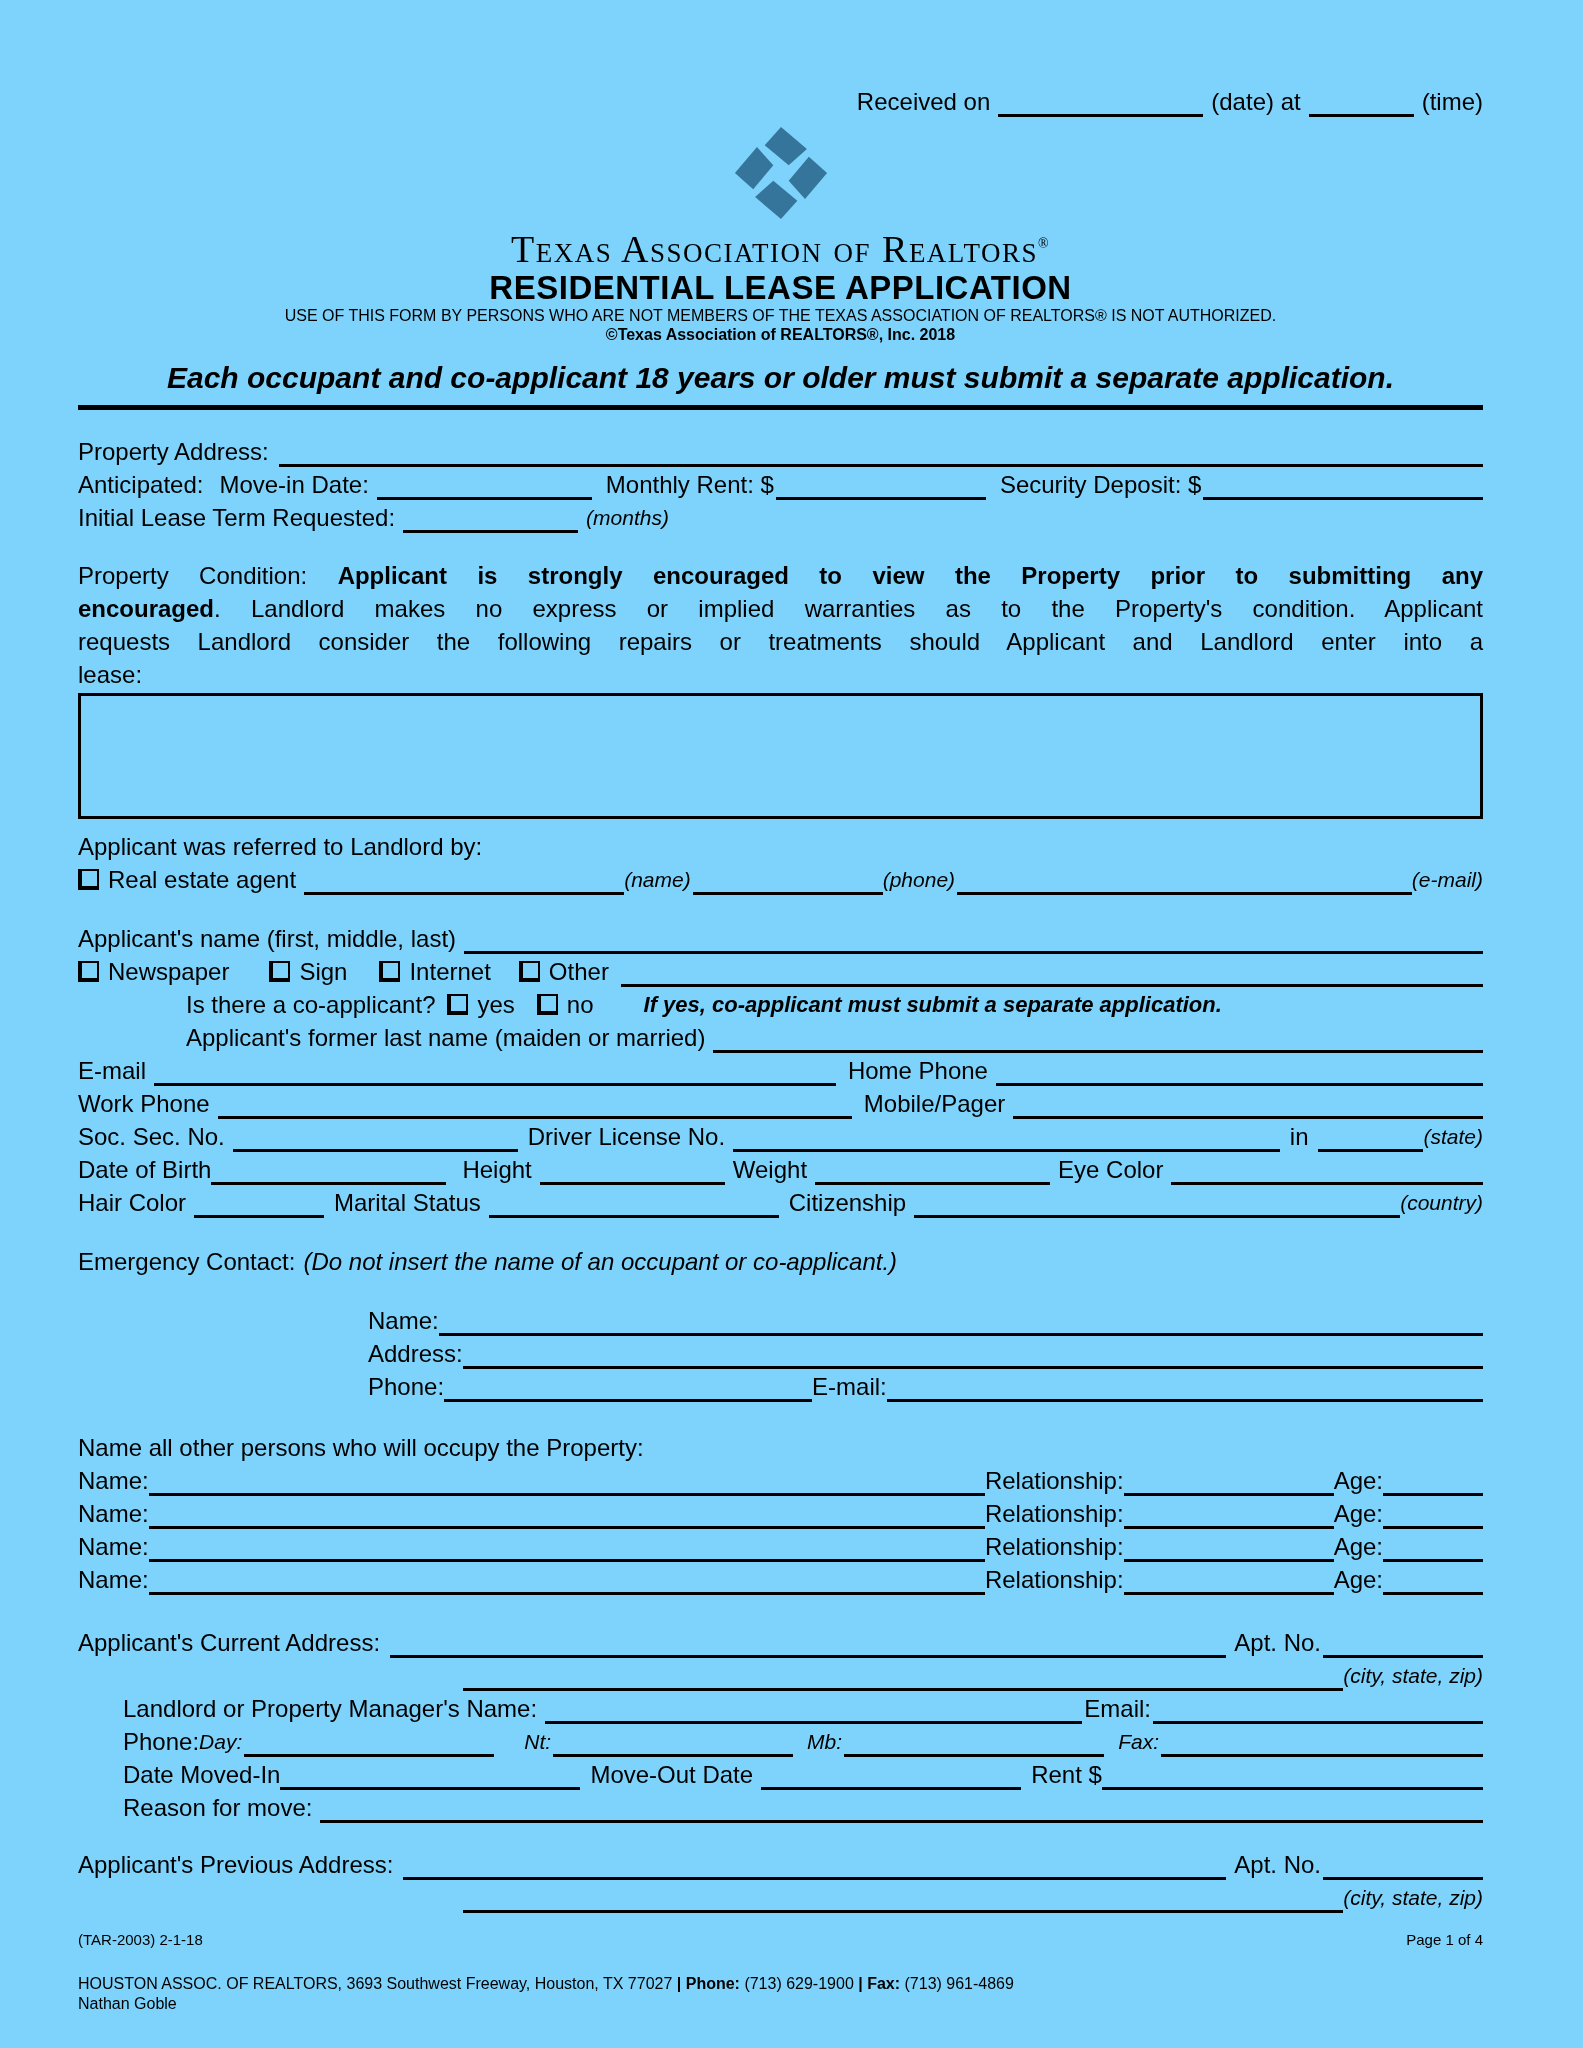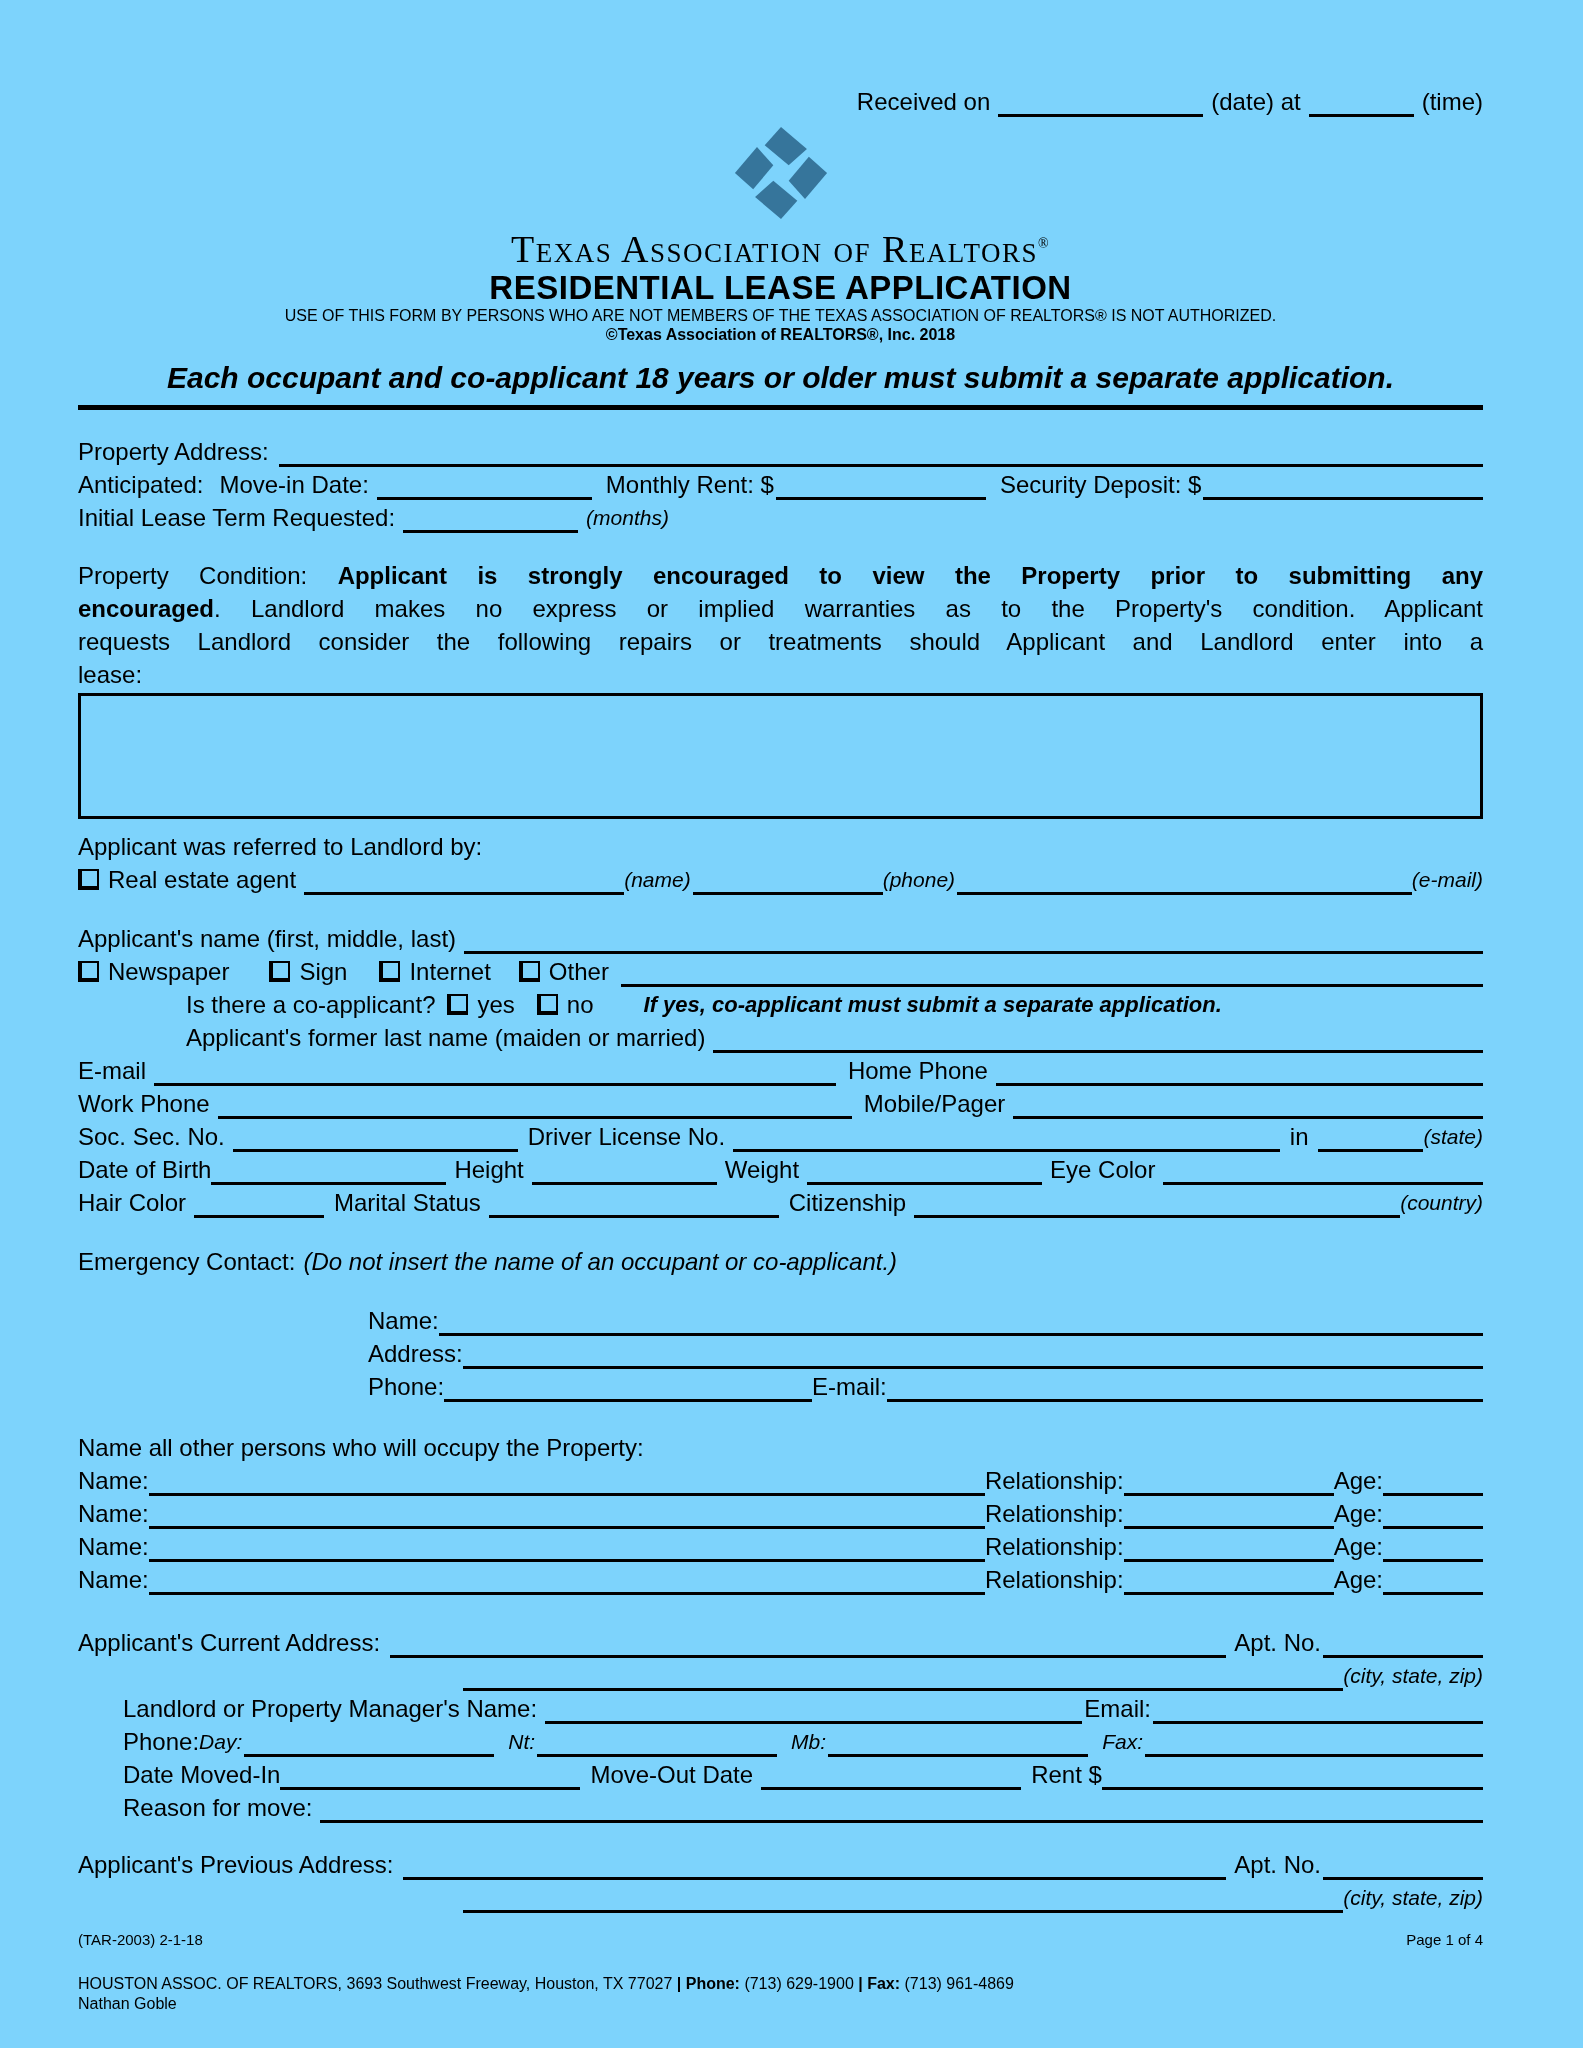--- a/index.html
+++ b/index.html
@@ -148,21 +148,21 @@
     <span class="bl" style="width:285px;margin-left:8px"></span>
     <span class="lbl" style="margin-left:10px">Driver License No.</span>
     <span class="bl f" style="margin-left:8px"></span>
     <span class="lbl" style="margin-left:10px">in</span>
     <span class="bl" style="width:105px;margin-left:10px"></span>
     <span class="hint">(state)</span>
   </div>
   <div class="row">
     <span class="lbl">Date of Birth</span>
     <span class="bl" style="width:235px"></span>
-    <span class="lbl" style="margin-left:8px">Height</span>
+    <span class="lbl" style="margin-left:16px">Height</span>
     <span class="bl" style="width:185px;margin-left:8px"></span>
     <span class="lbl" style="margin-left:8px">Weight</span>
     <span class="bl" style="width:235px;margin-left:8px"></span>
     <span class="lbl" style="margin-left:8px">Eye Color</span>
     <span class="bl f" style="margin-left:8px"></span>
   </div>
   <div class="row">
     <span class="lbl">Hair Color</span>
     <span class="bl" style="width:130px;margin-left:8px"></span>
     <span class="lbl" style="margin-left:10px">Marital Status</span>
@@ -240,21 +240,21 @@
   <div class="row">
     <span class="lbl" style="margin-left:45px">Landlord or Property Manager's Name:</span>
     <span class="bl f" style="margin-left:8px"></span>
     <span class="lbl" style="margin-left:2px">Email:</span>
     <span class="bl" style="width:330px;margin-left:2px"></span>
   </div>
   <div class="row">
     <span class="lbl" style="margin-left:45px">Phone:</span>
     <span class="hint">Day:</span>
     <span class="bl" style="width:250px;margin-left:2px"></span>
-    <span class="hint" style="margin-left:14px">Nt:</span>
+    <span class="hint" style="margin-left:30px">Nt:</span>
     <span class="bl" style="width:240px;margin-left:2px"></span>
     <span class="hint" style="margin-left:14px">Mb:</span>
     <span class="bl" style="width:260px;margin-left:2px"></span>
     <span class="hint" style="margin-left:14px">Fax:</span>
     <span class="bl f" style="margin-left:2px"></span>
   </div>
   <div class="row">
     <span class="lbl" style="margin-left:45px">Date Moved-In</span>
     <span class="bl" style="width:300px"></span>
     <span class="lbl" style="margin-left:10px">Move-Out Date</span>

